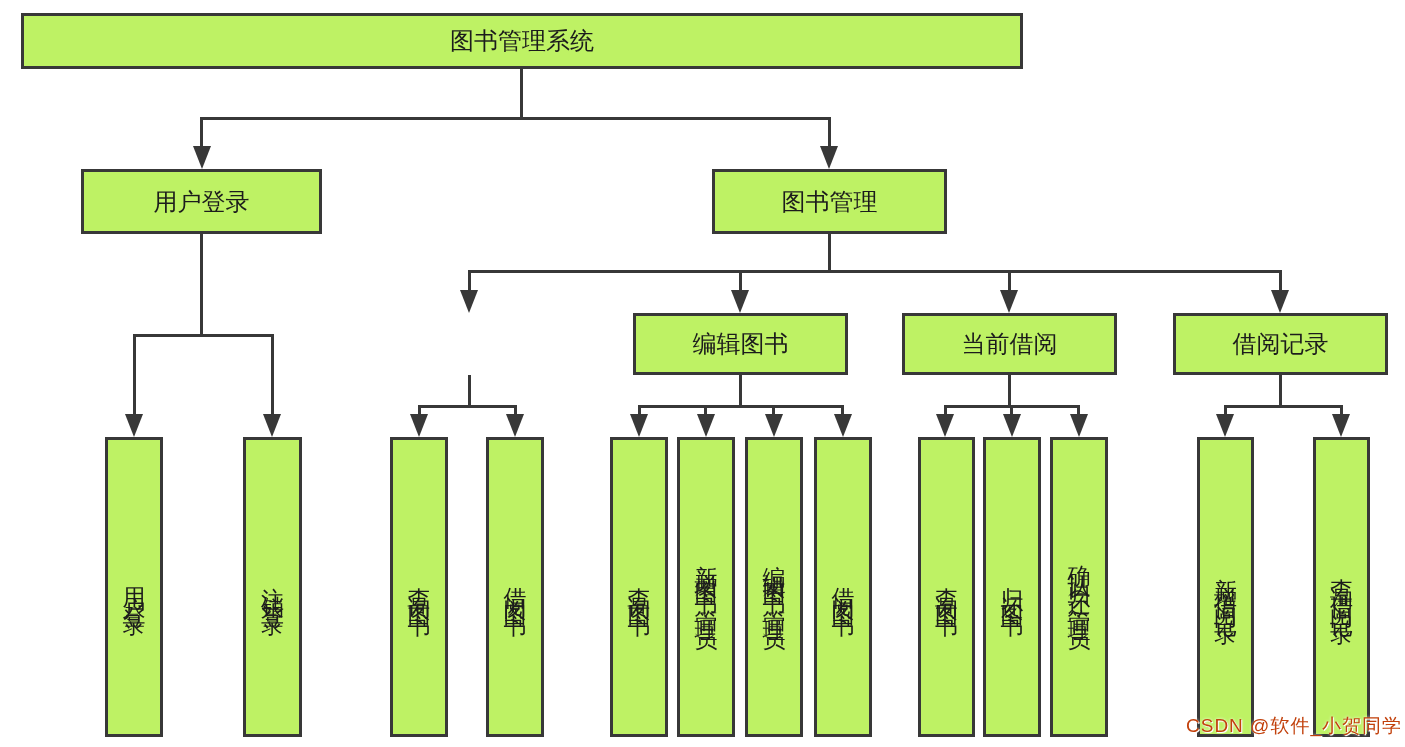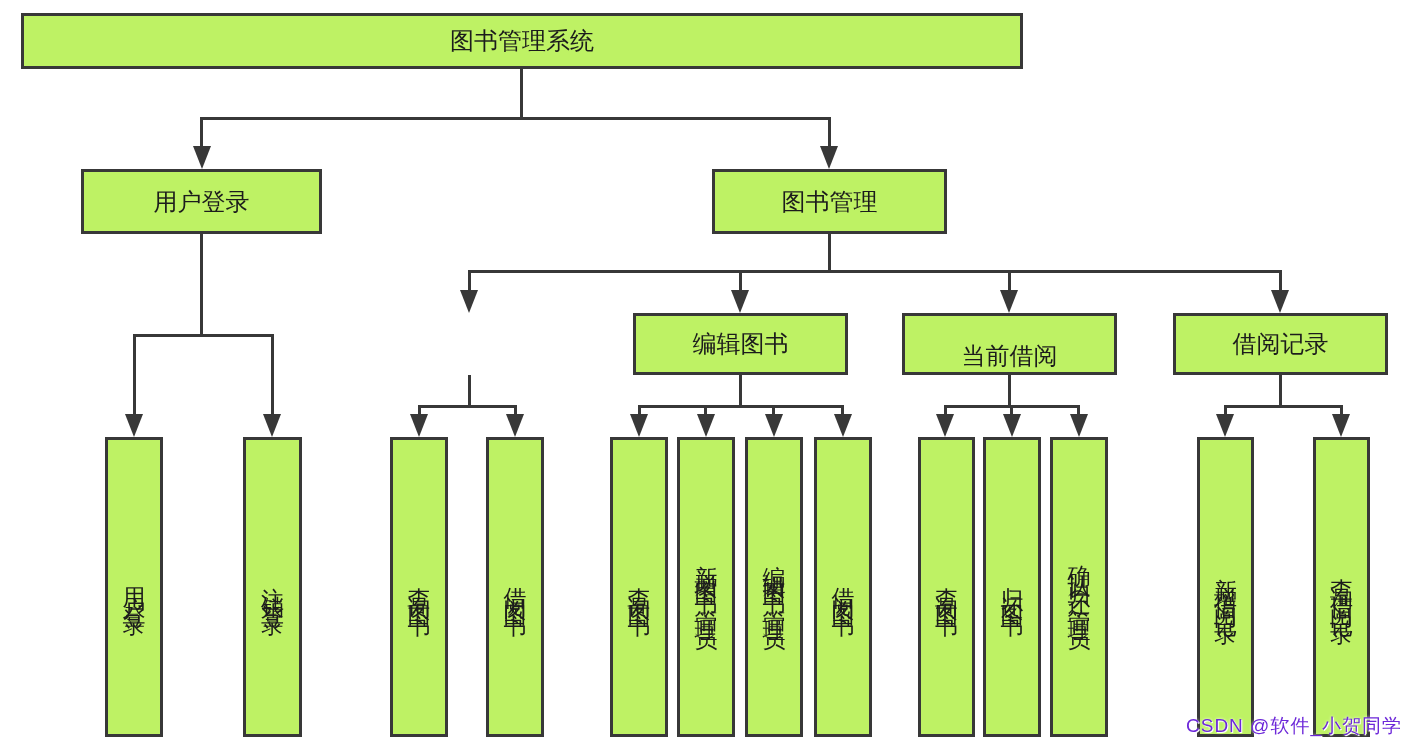--- a/index.html
+++ b/index.html
@@ -18,21 +18,21 @@
   }
   .hline{position:absolute;height:3px;background:#383838;}
   .vline{position:absolute;width:3px;background:#383838;}
   .ah{
     position:absolute;width:0;height:0;
     border-left:9px solid transparent;border-right:9px solid transparent;
     border-top:23px solid #383838;
   }
   .watermark{
     position:absolute;left:1186px;top:713px;
-    font-size:19px;color:#6d28d9;letter-spacing:1px;
+    font-size:19px;color:#c2410c;letter-spacing:1px;
     text-shadow:0 0 3px #ffffff,1px 1px 0 #ffffff;white-space:nowrap;z-index:5;
   }
 </style>
 </head>
 <body>
 
 <div class="stage">
 
   <div class="box" style="left:21px;top:13px;width:1002px;height:56px;">
     <span>图书管理系统</span>
@@ -66,21 +66,21 @@
   <div class="vline" style="left:739px;top:270px;height:22px;"></div>
   <div class="ah" style="left:731px;top:290px;"></div>
   <div class="vline" style="left:1008px;top:270px;height:22px;"></div>
   <div class="ah" style="left:1000px;top:290px;"></div>
   <div class="vline" style="left:1279px;top:270px;height:22px;"></div>
   <div class="ah" style="left:1271px;top:290px;"></div>
 
   <div class="box" style="left:633px;top:313px;width:215px;height:62px;">
     <span>编辑图书</span>
   </div>
-  <div class="box" style="left:902px;top:313px;width:215px;height:62px;align-items:flex-end;">
+  <div class="box" style="left:902px;top:313px;width:215px;height:62px;">
     <span>当前借阅</span>
   </div>
   <div class="box" style="left:1173px;top:313px;width:215px;height:62px;">
     <span>借阅记录</span>
   </div>
 
   <div class="vline" style="left:468px;top:375px;height:33px;"></div>
   <div class="vline" style="left:739px;top:375px;height:33px;"></div>
   <div class="vline" style="left:1008px;top:375px;height:33px;"></div>
   <div class="vline" style="left:1279px;top:375px;height:33px;"></div>

